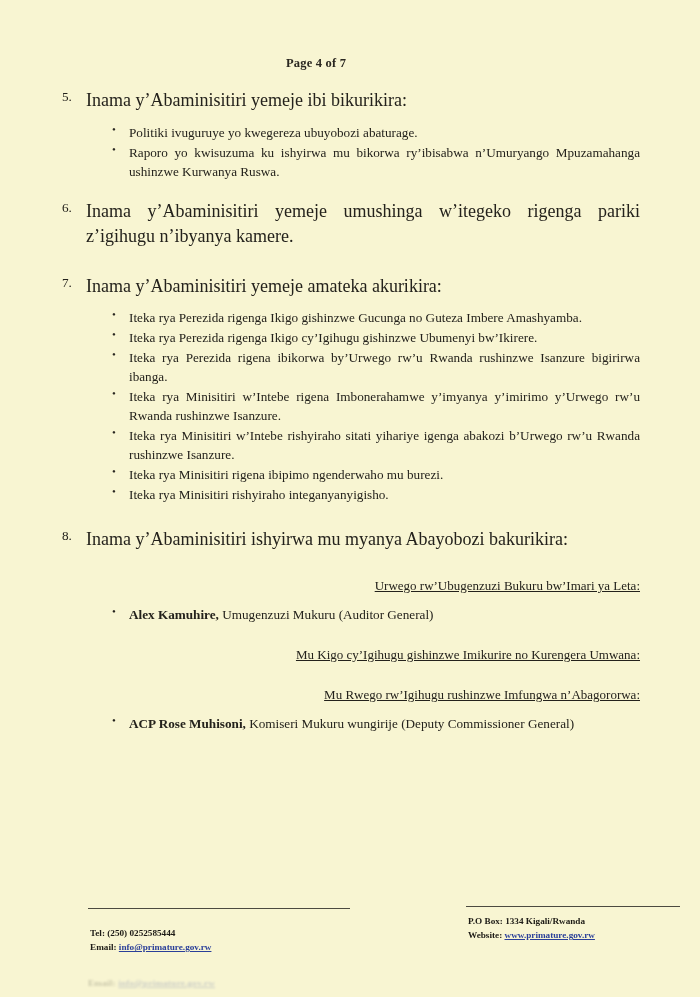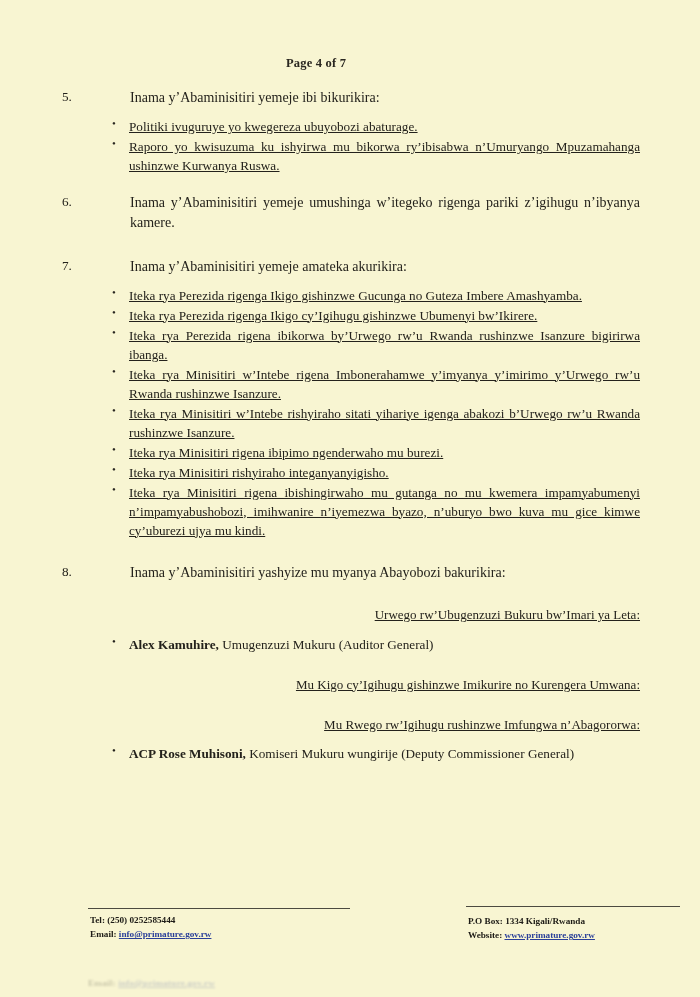--- a/index.html
+++ b/index.html
@@ -49,32 +49,30 @@
   }
   .num-marker {
     width: 24px;
     flex: 0 0 24px;
     font-size: 13.2px;
     line-height: 1.42;
     text-align: left;
   }
   .num-text {
     flex: 1 1 auto;
-    font-size: 14px;
+    font-size: 18px;
     line-height: 1.42;
     text-align: justify;
     text-justify: inter-word;
-    margin-left: 44px;
   }
 
   ul.bullets {
     list-style: none;
     margin: 9px 0 0 0;
     padding: 0 0 0 50px;
-    text-decoration: underline;
   }
   ul.bullets li {
     position: relative;
     font-size: 13.2px;
     line-height: 1.44;
     text-align: justify;
     text-justify: inter-word;
     padding-left: 17px;
     margin-bottom: 1px;
   }
@@ -135,21 +133,21 @@
     font-size: 9.2px;
     font-weight: bold;
     line-height: 1.55;
     color: #1d1b16;
   }
   .footer-rule {
     position: absolute;
     height: 1.4px;
     background: #4c4a40;
   }
-  .f-left  { left: 90px;  top: 11px; }
+  .f-left  { left: 90px;  top: 24px; }
   .f-right { left: 468px; top: 12px; }
   .rule-left  { left: 88px;  top: 6px;  width: 262px; }
   .rule-right { left: 466px; top: 4px;  width: 214px; }
 
   a.link {
     color: #2a3f99;
     text-decoration: underline;
   }
 
   .ghost {
@@ -197,28 +195,27 @@
       <div class="num-text">Inama y’Abaminisitiri yemeje amateka akurikira:</div>
     </div>
     <ul class="bullets">
       <li>Iteka rya Perezida rigenga Ikigo gishinzwe Gucunga no Guteza Imbere Amashyamba.</li>
       <li class="last-line-left">Iteka rya Perezida rigenga Ikigo cy’Igihugu gishinzwe Ubumenyi bw’Ikirere.</li>
       <li>Iteka rya Perezida rigena ibikorwa by’Urwego rw’u Rwanda rushinzwe Isanzure bigirirwa ibanga.</li>
       <li>Iteka rya Minisitiri w’Intebe rigena Imbonerahamwe y’imyanya y’imirimo y’Urwego rw’u Rwanda rushinzwe Isanzure.</li>
       <li>Iteka rya Minisitiri w’Intebe rishyiraho sitati yihariye igenga abakozi b’Urwego rw’u Rwanda rushinzwe Isanzure.</li>
       <li class="last-line-left">Iteka rya Minisitiri rigena ibipimo ngenderwaho mu burezi.</li>
       <li class="last-line-left">Iteka rya Minisitiri rishyiraho integanyanyigisho.</li>
-      <li>Iteka rya Minisitiri rigena ibishingirwaho mu gutanga no mu kwemera impamyabumenyi n’impamyabushobozi, imihwanire n’iyemezwa byazo, n’uburyo bwo kuva mu gice kimwe cy’uburezi ujya mu kindi.</li>
     </ul>
 
     <div class="gap-l"></div>
 
     <div class="num-item">
       <div class="num-marker">8.</div>
-      <div class="num-text">Inama y’Abaminisitiri yashyize mu myanya Abayobozi bakurikira:</div>
+      <div class="num-text">Inama y’Abaminisitiri ishyirwa mu myanya Abayobozi bakurikira:</div>
     </div>
 
     <div class="gap-l"></div>
 
     <div class="sub-heading">Urwego rw’Ubugenzuzi Bukuru bw’Imari ya Leta:</div>
     <ul class="people">
       <li><span class="pname">Alex Kamuhire,</span><span> Umugenzuzi Mukuru (Auditor General)</span></li>
     </ul>
 
     <div class="gap-l"></div>

